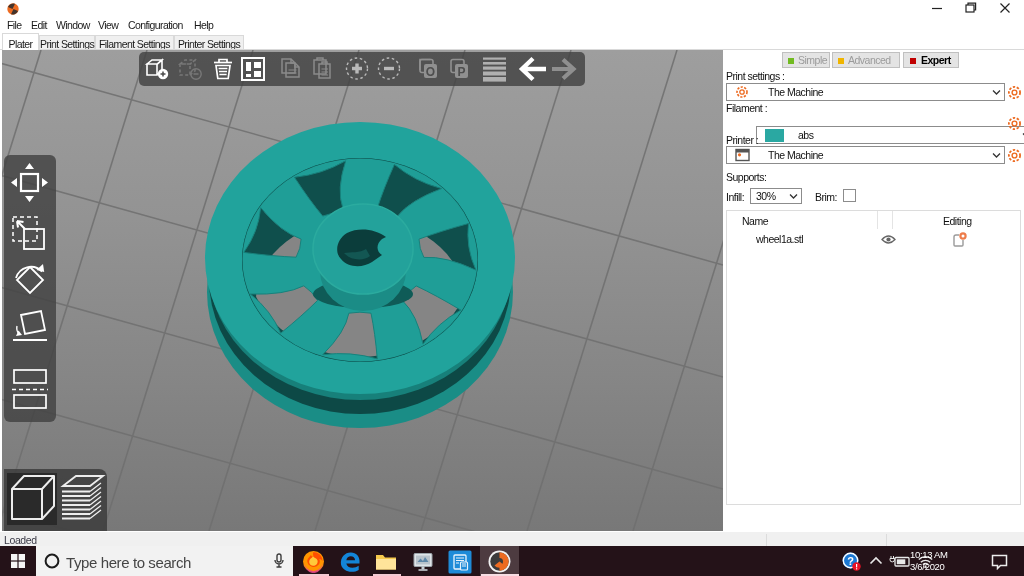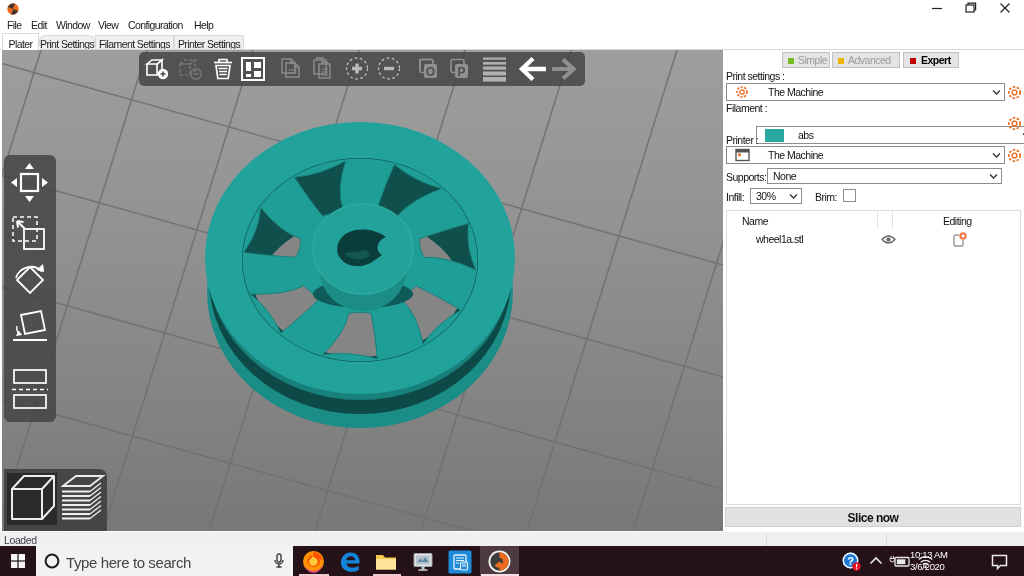--- a/index.html
+++ b/index.html
@@ -78,21 +78,21 @@
     <span style="left:7px">File</span>
     <span style="left:31px">Edit</span>
     <span style="left:56px">Window</span>
     <span style="left:98px">View</span>
     <span style="left:128px">Configuration</span>
     <span style="left:194px">Help</span>
   </div>
 
   <div id="tabbar">
     <div class="tab sel" style="left:2px; width:37px;">Plater</div>
-    <div class="tab" style="left:39px; width:56px;border-radius:6px;">Print Settings</div>
+    <div class="tab" style="left:39px; width:56px;">Print Settings</div>
     <div class="tab" style="left:95px; width:79px;">Filament Settings</div>
     <div class="tab" style="left:174px; width:70px;">Printer Settings</div>
   </div>
   <div id="tab-underline"></div>
 
   <div id="viewport">
     <svg id="scene" width="721" height="481" viewBox="0 0 721 481">
         <g stroke="#6f6f6f" stroke-width="1.6" opacity="0.85">
           <line x1="-2" y1="13" x2="721" y2="215"></line>
           <line x1="-2" y1="125" x2="721" y2="327"></line>
@@ -331,26 +331,20 @@
       <svg class="chev" style="left:265px;top:4px" width="9" height="9" viewBox="0 0 9 9">
           <path d="M1 2.5 L4.5 6 L8 2.5" fill="none" stroke="#333" stroke-width="1.3"></path>
         </svg>
     </div>
     <svg class="gearout" style="top:98px" width="15" height="15" viewBox="0 0 15 15">
         <circle cx="7.5" cy="7.5" r="5.6" fill="none" stroke="#ed6b21" stroke-width="1.8" stroke-dasharray="2.4 1.6"></circle>
         <circle cx="7.5" cy="7.5" r="2.4" fill="none" stroke="#ed6b21" stroke-width="1.4"></circle>
       </svg>
 
     <div class="plabel" style="top:121px">Supports:</div>
-    <div class="combo" style="left:44px;top:118px;width:235px;height:16px;">
-      <span style="position:absolute;left:5px;top:1px">None</span>
-      <svg class="chev" style="left:221px;top:3px" width="9" height="9" viewBox="0 0 9 9">
-          <path d="M1 2.5 L4.5 6 L8 2.5" fill="none" stroke="#333" stroke-width="1.3"></path>
-        </svg>
-    </div>
 
     <div class="plabel" style="top:141px">Infill:</div>
     <div class="combo" style="left:27px;top:138px;width:52px;height:16px;">
       <span style="position:absolute;left:5px;top:1px">30%</span>
       <svg class="chev" style="left:38px;top:3px" width="9" height="9" viewBox="0 0 9 9">
           <path d="M1 2.5 L4.5 6 L8 2.5" fill="none" stroke="#333" stroke-width="1.3"></path>
         </svg>
     </div>
     <div class="plabel" style="left:92px;top:141px">Brim:</div>
     <div style="position:absolute;left:120px;top:139px;width:13px;height:13px;background:#fff;border:1px solid #8c8c8c"></div>
@@ -363,21 +357,20 @@
       <span style="position:absolute;left:29px;top:22px">wheel1a.stl</span>
       <svg style="position:absolute;left:154px;top:23px" width="15" height="11" viewBox="0 0 15 11">
           <path d="M1 5.5 Q7.5 -1.5 14 5.5 Q7.5 12.5 1 5.5 Z" fill="none" stroke="#666" stroke-width="1.3"></path>
           <circle cx="7.5" cy="5.5" r="2.1" fill="#666"></circle>
         </svg>
       <svg style="position:absolute;left:224px;top:21px" width="16" height="16" viewBox="0 0 16 16">
           <path d="M3 5 v8 a1 1 0 0 0 1 1 h7 a1 1 0 0 0 1 -1 v-5 M3 5 a2 2 0 0 1 2 -2 h3" fill="none" stroke="#9a9a9a" stroke-width="1.4"></path>
           <circle cx="12" cy="4" r="2.6" fill="none" stroke="#ed7c4a" stroke-width="2.2"></circle>
         </svg>
     </div>
-    <div id="slicebtn">Slice now</div>
   </div>
 
   <div id="statusbar">
       <span style="position:absolute;left:4px;top:2px">Loaded</span>
       <span style="position:absolute;left:766px;top:2px;width:1px;height:12px;background:#dcdcdc"></span>
       <span style="position:absolute;left:886px;top:2px;width:1px;height:12px;background:#dcdcdc"></span>
     </div>
 
   <div id="taskbar">
 

